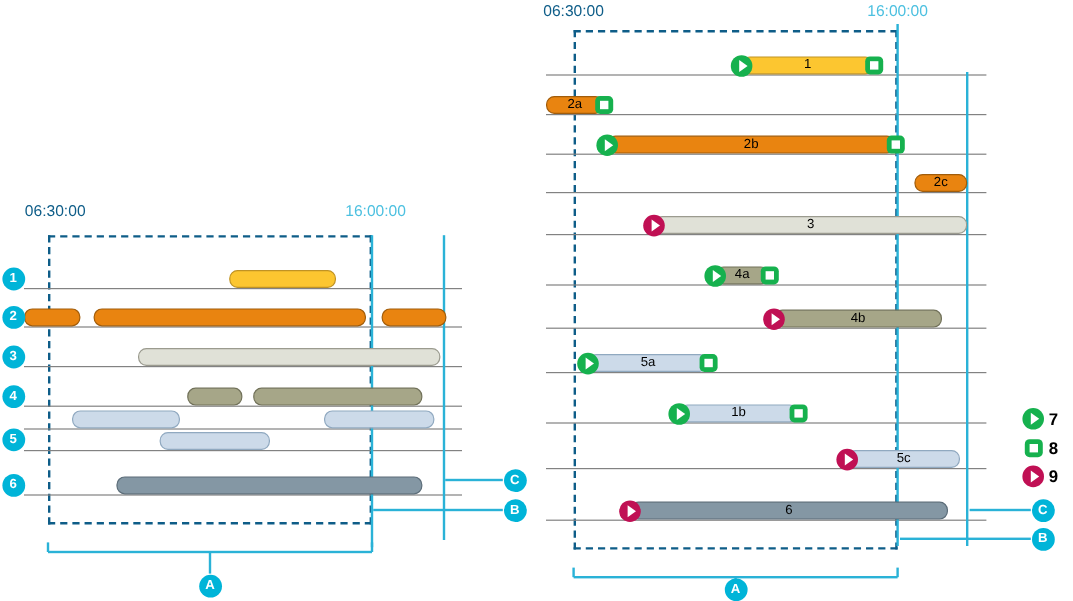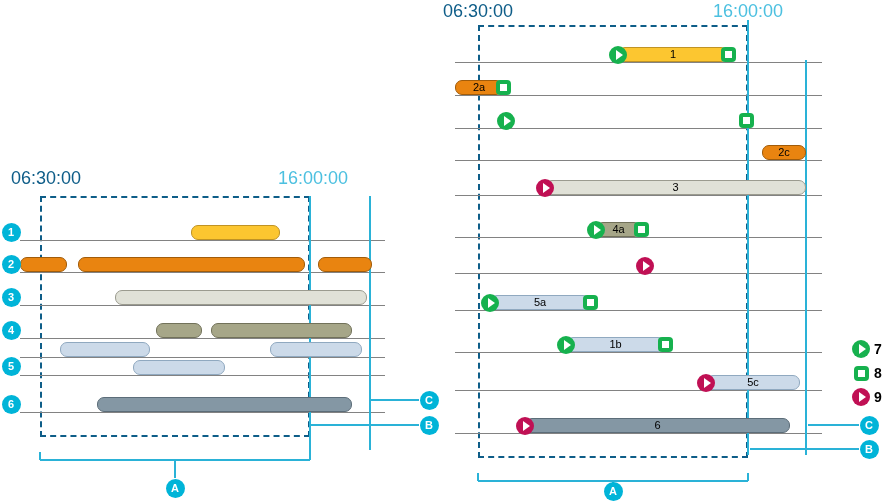--- a/index.html
+++ b/index.html
@@ -5,21 +5,21 @@
   * { margin:0; padding:0; box-sizing:border-box; }
   body { background:#ffffff; font-family:"Liberation Sans", sans-serif; }
   #figure { position:relative; width:894px; height:501px; background:#ffffff; overflow:hidden; }
   .panel { position:absolute; left:0; top:0; width:894px; height:501px; }
   .dashed-box { position:absolute; border:2px dashed #0e5d88; z-index:1; background:transparent; }
   .row-line { position:absolute; height:0; border-top:1px solid #828282; z-index:2; }
   .vline { position:absolute; width:2px; z-index:3; }
   .cline { position:absolute; height:2px; z-index:5; }
   .bar { position:absolute; height:15px; border:1px solid; border-radius:7px; z-index:4;
          font-size:11px; line-height:13px; text-align:center; color:#000; overflow:hidden; white-space:nowrap; }
-  .time-label { position:absolute; font-size:18px; transform:translateX(-50%); white-space:nowrap; z-index:6; }
+  .time-label { position:absolute; font-size:13px; transform:translateX(-50%); white-space:nowrap; z-index:6; }
   .badge { position:absolute; width:19px; height:19px; border-radius:50%; color:#ffffff;
            font-weight:bold; font-size:11px; display:flex; align-items:center; justify-content:center; z-index:7; }
   .micon { position:absolute; z-index:6; }
   .micon.play { width:18px; height:18px; border-radius:50%; }
   .micon.play .tri { position:absolute; left:6.5px; top:4px; width:0; height:0;
                      border-left:7px solid #ffffff; border-top:5px solid transparent; border-bottom:5px solid transparent; }
   .micon.stop { width:15px; height:15px; border-radius:4px; }
   .micon.stop .sq { position:absolute; left:4px; top:4px; width:7px; height:7px; background:#ffffff; }
   .legend-label { position:absolute; font-size:14px; font-weight:bold; color:#000; z-index:6; }
 </style>
@@ -88,38 +88,40 @@
       <div class="micon play" style="left: 609px; top: 45.5px; background: rgb(22, 177, 78);">
         <div class="tri"></div>
       </div>
       <div class="micon stop" style="left: 720.5px; top: 47px; background: rgb(22, 177, 78);">
         <div class="sq"></div>
       </div>
       <div class="bar" style="left: 455px; top: 80px; width: 48px; background: rgb(233, 132, 16); border-color: rgb(161, 92, 10); color: rgb(0, 0, 0);">2a</div>
       <div class="micon stop" style="left: 495.5px; top: 80px; background: rgb(22, 177, 78);">
         <div class="sq"></div>
       </div>
+      <div class="bar" style="left: 506px; top: 113px; width: 240px; background: rgb(233, 132, 16); border-color: rgb(161, 92, 10); color: rgb(0, 0, 0);">2b</div>
       <div class="micon play" style="left: 497px; top: 111.5px; background: rgb(22, 177, 78);">
         <div class="tri"></div>
       </div>
       <div class="micon stop" style="left: 738.5px; top: 113px; background: rgb(22, 177, 78);">
         <div class="sq"></div>
       </div>
       <div class="bar" style="left: 762px; top: 145px; width: 44px; background: rgb(233, 132, 16); border-color: rgb(161, 92, 10); color: rgb(0, 0, 0);">2c</div>
       <div class="bar" style="left: 545px; top: 180px; width: 261px; background: rgb(224, 225, 215); border-color: rgb(155, 155, 143); color: rgb(0, 0, 0);">3</div>
       <div class="micon play" style="left: 536px; top: 178.5px; background: rgb(192, 16, 84);">
         <div class="tri"></div>
       </div>
       <div class="bar" style="left: 596px; top: 222px; width: 45px; background: rgb(166, 166, 136); border-color: rgb(114, 114, 90); color: rgb(0, 0, 0);">4a</div>
       <div class="micon play" style="left: 587px; top: 220.5px; background: rgb(22, 177, 78);">
         <div class="tri"></div>
       </div>
       <div class="micon stop" style="left: 633.5px; top: 222px; background: rgb(22, 177, 78);">
         <div class="sq"></div>
       </div>
+      <div class="bar" style="left: 645px; top: 258px; width: 140px; background: rgb(166, 166, 136); border-color: rgb(114, 114, 90); color: rgb(0, 0, 0);">4b</div>
       <div class="micon play" style="left: 636px; top: 256.5px; background: rgb(192, 16, 84);">
         <div class="tri"></div>
       </div>
       <div class="bar" style="left: 490px; top: 295px; width: 100px; background: rgb(204, 218, 233); border-color: rgb(144, 169, 192); color: rgb(0, 0, 0);">5a</div>
       <div class="micon play" style="left: 481px; top: 293.5px; background: rgb(22, 177, 78);">
         <div class="tri"></div>
       </div>
       <div class="micon stop" style="left: 582.5px; top: 295px; background: rgb(22, 177, 78);">
         <div class="sq"></div>
       </div>

